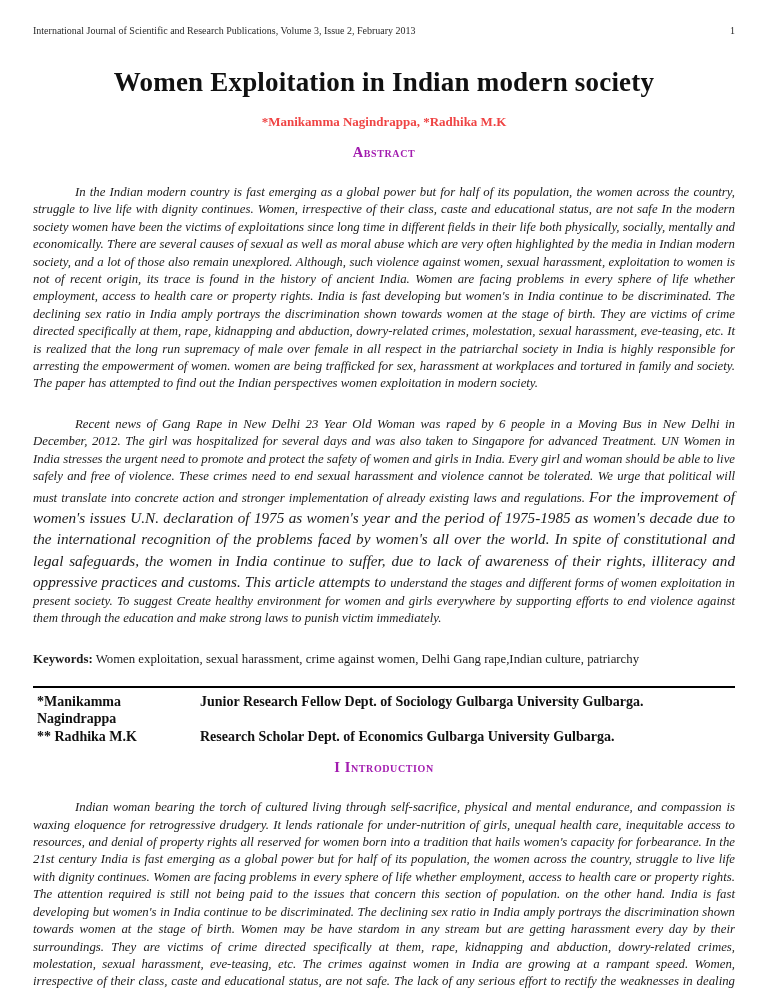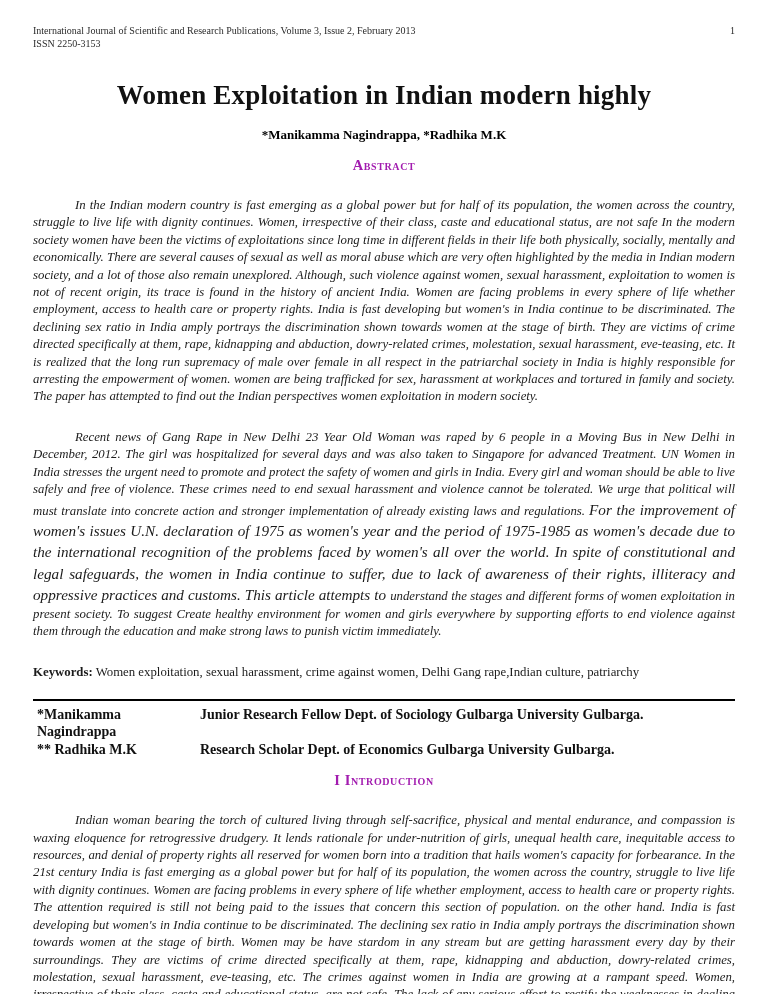--- a/index.html
+++ b/index.html
@@ -37,21 +37,21 @@
     text-align: center;
     margin: 30px 0 0 0;
     letter-spacing: 0.2px;
     color: #111;
   }
   .authors-line {
     text-align: center;
     font-weight: 700;
     font-size: 13px;
     margin-top: 16px;
-    color: #000000;
+    color: #ef4444;
   }
   .section-heading {
     text-align: center;
     font-weight: 700;
     font-size: 14.5px;
     font-variant: small-caps;
     letter-spacing: 0.6px;
     margin: 14px 0 0 0;
     color: #a21caf;
   }
@@ -113,24 +113,23 @@
 </head>
 <body>
 
 <div class="page">
 
   <header class="journal-header">
     <div class="header-row">
       <span>International Journal of Scientific and Research Publications, Volume 3, Issue 2, February 2013</span>
       <span>1</span>
     </div>
-    <div>ISSN 2250-3153</div>
   </header>
 
-  <h1 class="paper-title">Women Exploitation in Indian modern highly</h1>
+  <h1 class="paper-title">Women Exploitation in Indian modern society</h1>
 
   <div class="authors-line">*Manikamma Nagindrappa, *Radhika M.K</div>
 
   <h2 class="section-heading">Abstract</h2>
 
   <p class="body-par indent">In the Indian modern country is fast emerging as a global power but for half of its population, the women across the country, struggle to live life with dignity continues. Women, irrespective of their class, caste and educational status, are not safe In the modern society women have been the victims of exploitations since long time in different fields in their life both physically, socially, mentally and economically. There are several causes of sexual as well as moral abuse which are very often highlighted by the media in Indian modern society, and a lot of those also remain unexplored. Although, such violence against women, sexual harassment, exploitation to women is not of recent origin, its trace is found in the history of ancient India. Women are facing problems in every sphere of life whether employment, access to health care or property rights. India is fast developing but women's in India continue to be discriminated. The declining sex ratio in India amply portrays the discrimination shown towards women at the stage of birth. They are victims of crime directed specifically at them, rape, kidnapping and abduction, dowry-related crimes, molestation, sexual harassment, eve-teasing, etc.  It is realized that the long run supremacy of male over female in all respect in the patriarchal society in India is highly responsible for arresting the empowerment of women. women are being trafficked for sex, harassment at workplaces and tortured in family and society. The paper has attempted to find out the Indian perspectives women exploitation in modern society.</p>
 
   <p class="body-par indent"><span>Recent news of Gang Rape in New Delhi 23 Year Old Woman was raped by 6 people in a Moving Bus in New Delhi in December, 2012. The girl was hospitalized for several days and was also taken to Singapore for advanced Treatment. UN Women in India stresses the urgent need to promote and protect the safety of women and girls in India. Every girl and woman should be able to live safely and free of violence. These crimes need to end sexual harassment and violence cannot be tolerated. We urge that political will must translate into concrete action and stronger implementation of already existing laws and regulations. </span><span class="seg-lg">For the improvement of women's issues  U.N. declaration of 1975 as women's year and the period of 1975-1985 as women's decade due to the international recognition of the problems faced by women's all over the world. In spite of constitutional and legal safeguards, the women in India continue to suffer, due to lack of awareness of their rights, illiteracy and oppressive practices and customs. This article attempts to </span><span>understand the stages and different forms of women exploitation in present society. To suggest Create healthy environment for women and girls everywhere by supporting efforts to end violence against them through the education and make strong laws to punish victim immediately.</span></p>
 
   <p class="keywords-line"><span class="keywords-label">Keywords:</span><span>  Women exploitation, sexual harassment, crime against women, Delhi Gang rape,Indian culture,  patriarchy</span></p>

